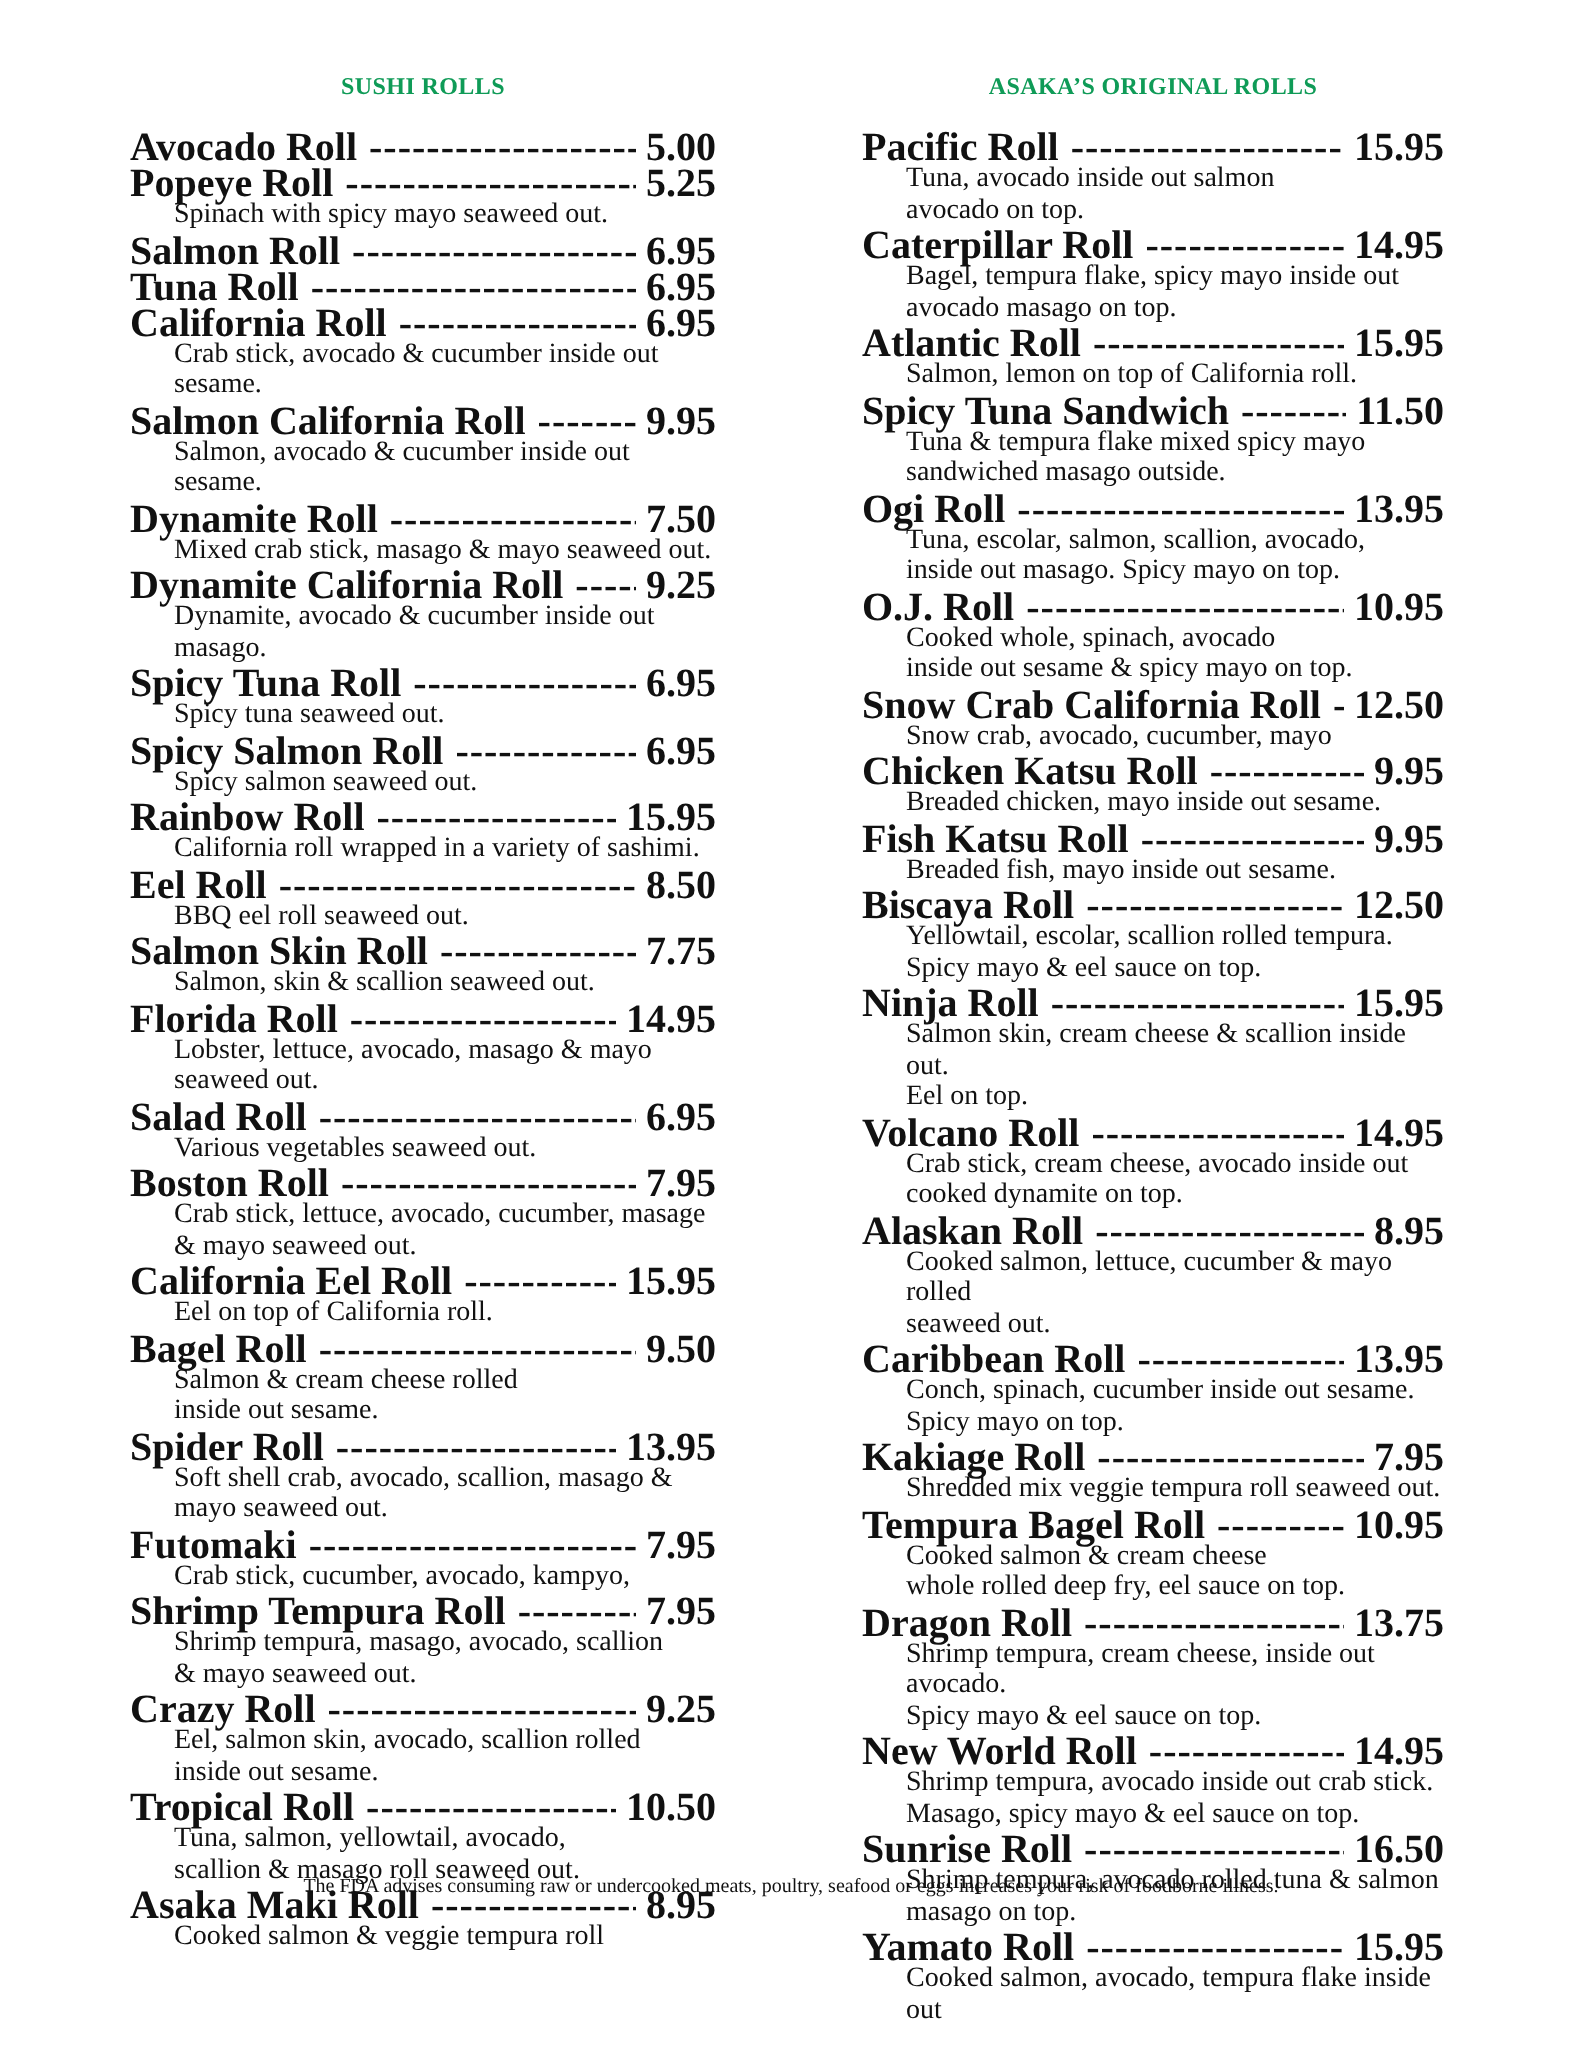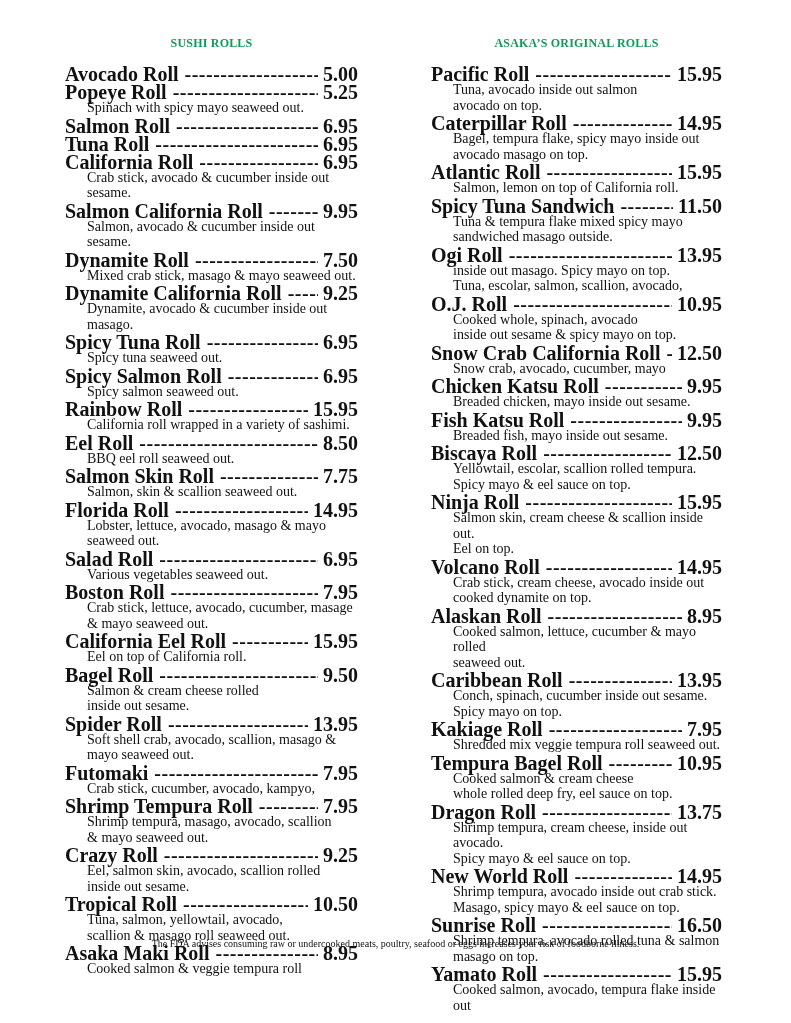--- a/index.html
+++ b/index.html
@@ -334,22 +334,22 @@
   <div class="desc-line">Tuna &amp; tempura flake mixed spicy mayo</div>
           <div class="desc-line">sandwiched masago outside.</div>
         </div>
 
   <div class="item">
     <div class="item-line">
       <span class="item-name">Ogi Roll</span>
       <span class="leader">------------------------------------------------------------------------------------------</span>
       <span class="item-price">13.95</span>
     </div>
-  <div class="desc-line">inside out masago. Spicy mayo on top.</div>
-          <div class="desc-line">Tuna, escolar, salmon, scallion, avocado,</div>
+  <div class="desc-line">Tuna, escolar, salmon, scallion, avocado,</div>
+          <div class="desc-line">inside out masago. Spicy mayo on top.</div>
         </div>
 
   <div class="item">
     <div class="item-line">
       <span class="item-name">O.J. Roll</span>
       <span class="leader">------------------------------------------------------------------------------------------</span>
       <span class="item-price">10.95</span>
     </div>
   <div class="desc-line">Cooked whole, spinach, avocado</div>
           <div class="desc-line">inside out sesame &amp; spicy mayo on top.</div>

